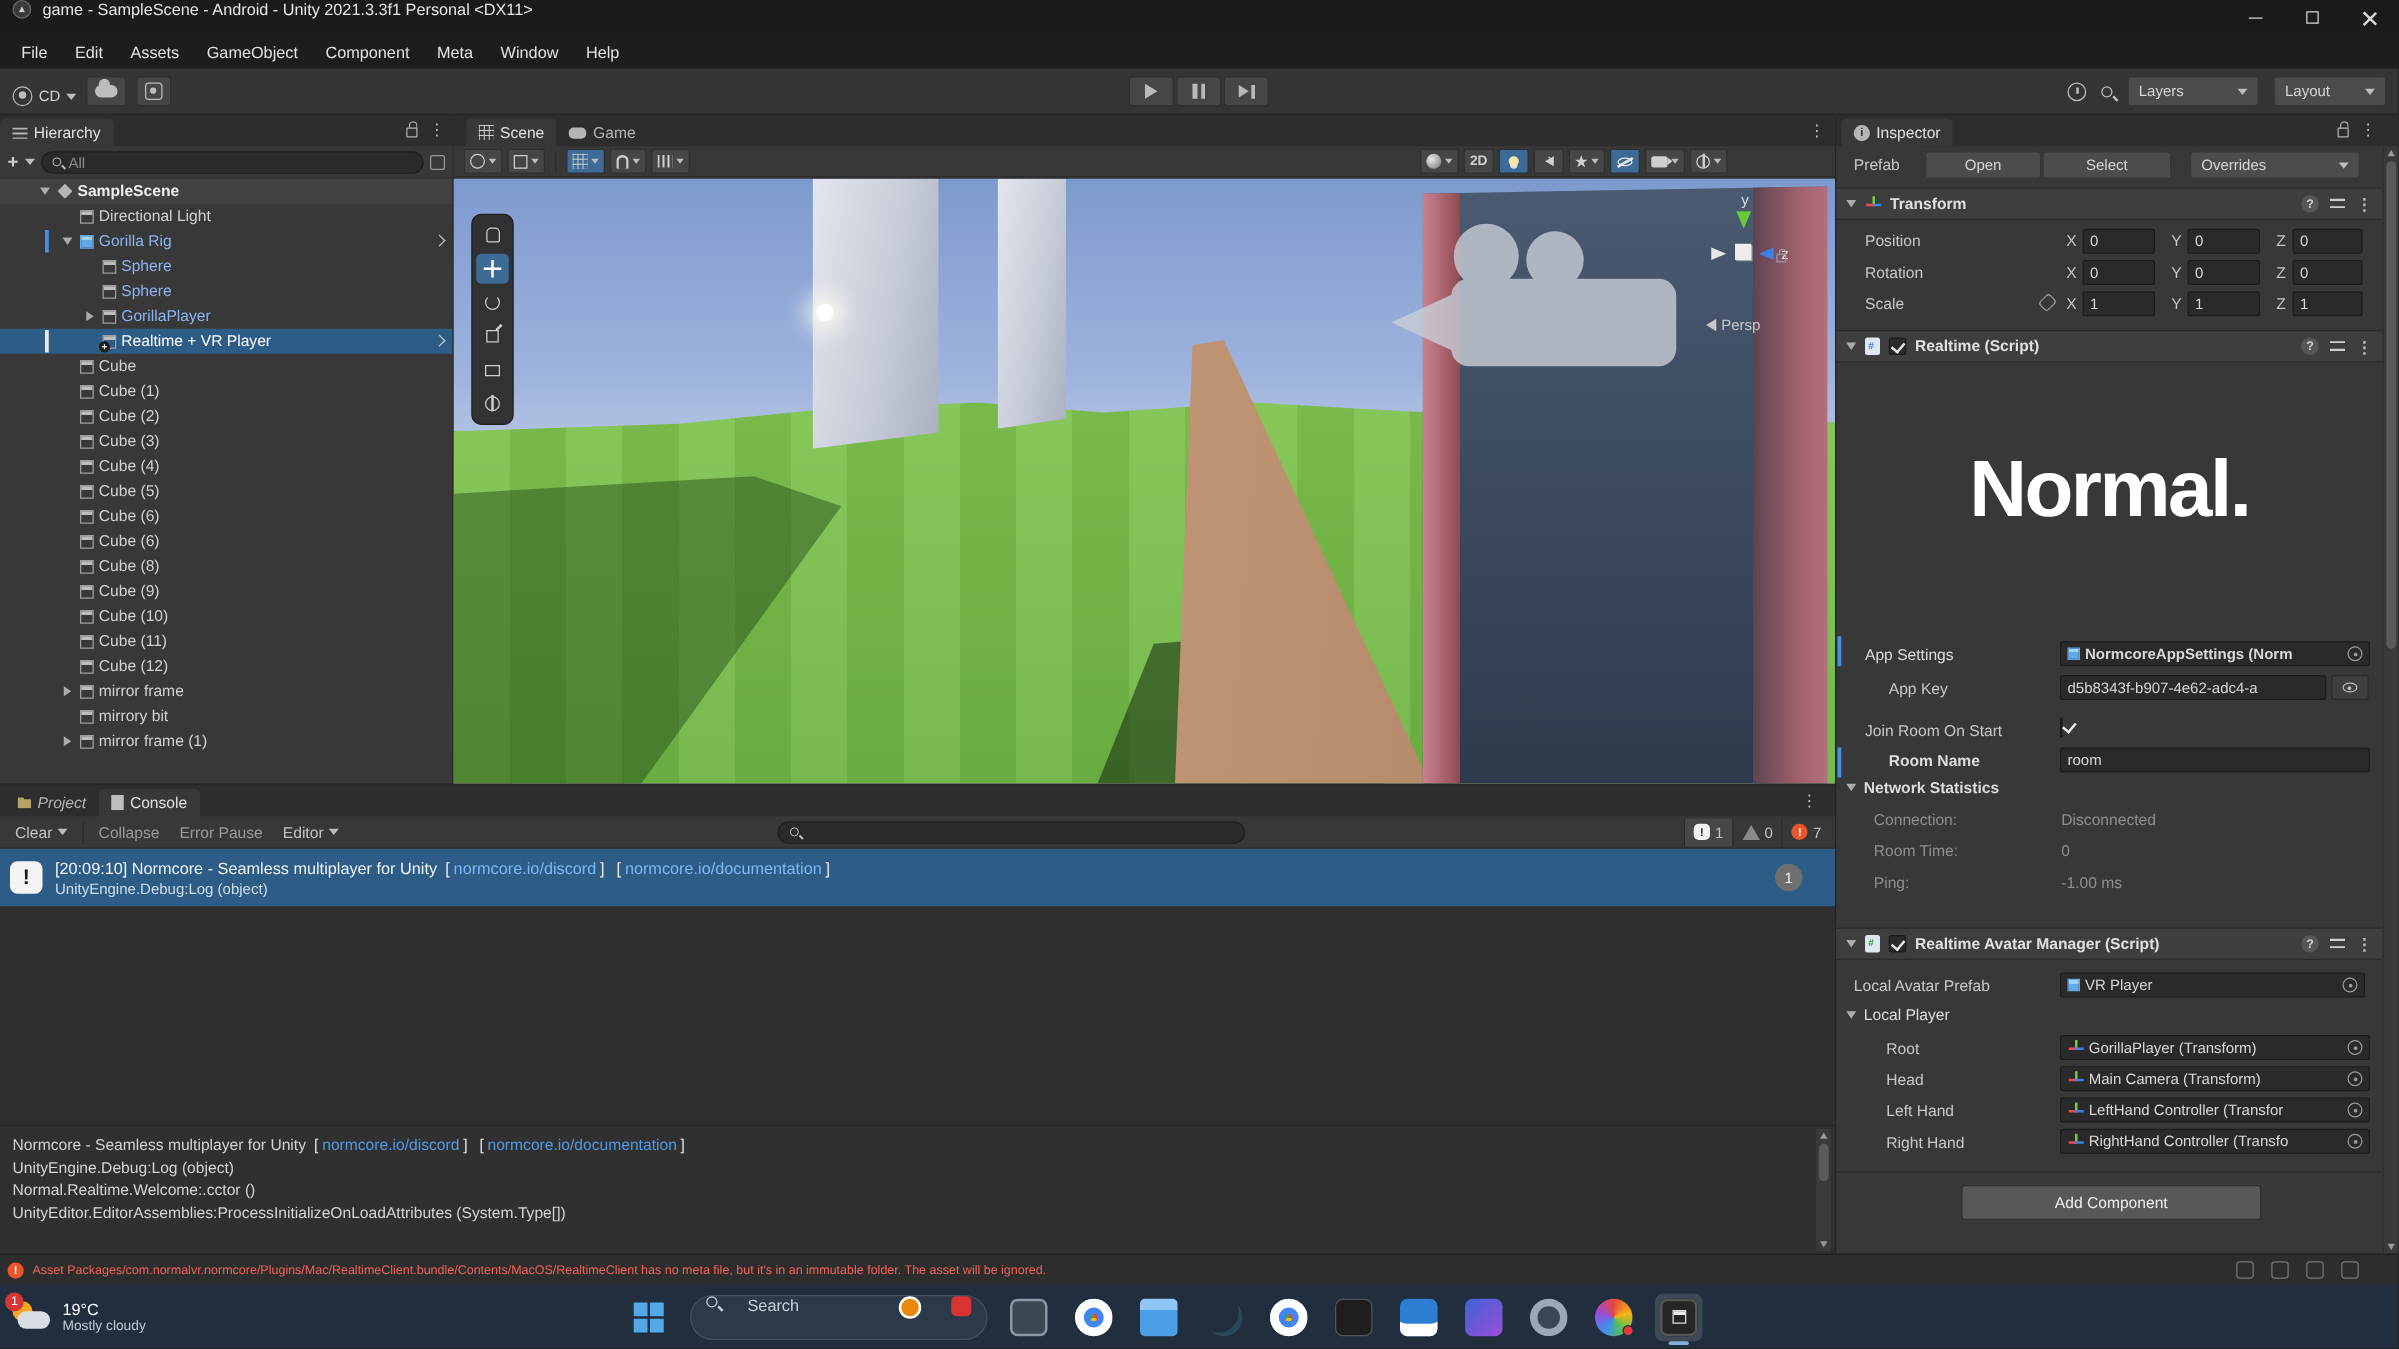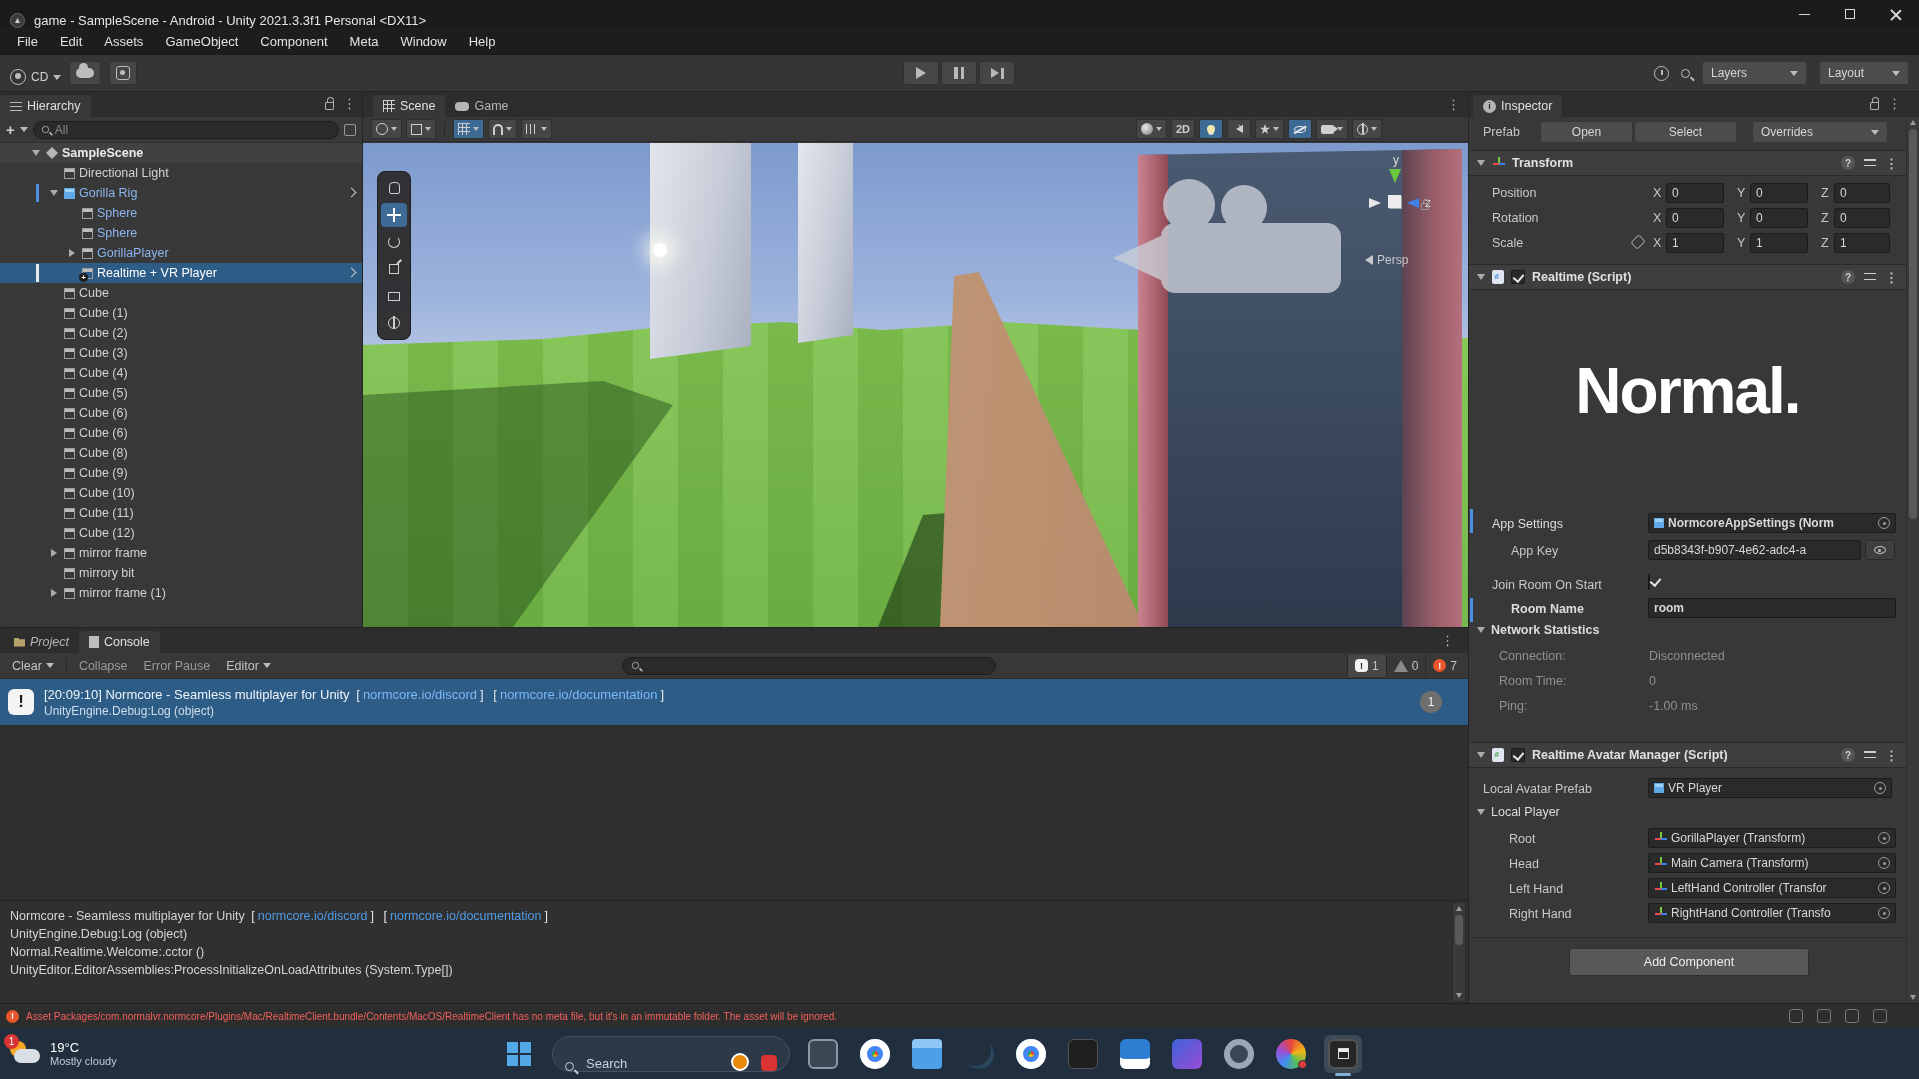--- a/index.html
+++ b/index.html
@@ -2,21 +2,21 @@
 <html><head>
 <meta charset="utf-8">
 <style>
   html,body{margin:0;padding:0;background:#111;}
   *{box-sizing:border-box;font-family:"Liberation Sans",sans-serif;}
   .app{position:relative;width:1919px;height:1079px;background:#282828;color:#d2d2d2;font-size:12px;overflow:hidden;}
   .abs{position:absolute;}
   .flex{display:flex;align-items:center;}
 
   
-  .titlebar{position:absolute;left:0;top:0;width:1919px;height:28px;background:#1b1b1b;display:flex;align-items:flex-end;}
+  .titlebar{position:absolute;left:0;top:0;width:1919px;height:28px;background:#1b1b1b;display:flex;align-items:flex-start;}
   .t-ico{width:15px;height:15px;border-radius:50%;background:#3a3a3a;border:1px solid #666;margin:0 9px 0 10px;position:relative;}
   .t-ico:after{content:"";position:absolute;left:4px;top:4px;width:5px;height:5px;background:#cfcfcf;clip-path:polygon(50% 0,100% 100%,0 100%);}
   .t-title{color:#e6e6e6;font-size:13px;}
   .wctl{margin-left:auto;display:flex;height:28px;}
   .wbtn{width:46px;height:28px;display:flex;align-items:center;justify-content:center;}
   .ic-min{width:11px;height:1px;background:#d8d8d8;}
   .ic-max{width:10px;height:10px;border:1px solid #d8d8d8;}
   .ic-close{position:relative;width:12px;height:12px;}
   .ic-close:before,.ic-close:after{content:"";position:absolute;left:5px;top:0;width:1.5px;height:14px;background:#d8d8d8;}
   .ic-close:before{transform:rotate(45deg);}.ic-close:after{transform:rotate(-45deg);}
@@ -212,21 +212,21 @@
   .weather{display:flex;align-items:center;gap:8px;padding-left:8px;position:relative;}
   .wic{position:relative;width:34px;height:30px;}
   .wic .sunp{position:absolute;left:2px;top:2px;width:16px;height:16px;border-radius:50%;background:#f5a623;}
   .wic .cloudp{position:absolute;left:6px;top:10px;width:26px;height:14px;border-radius:8px;background:#d9dee5;}
   .wbadge{position:absolute;left:-4px;top:-5px;width:15px;height:15px;border-radius:50%;background:#d83434;color:#fff;font-size:10px;display:flex;align-items:center;justify-content:center;z-index:2;}
   .wtemp{color:#fff;font-size:13px;}
   .wdesc{color:#c2cad4;font-size:11px;}
   .tcenter{position:absolute;left:500px;top:0;height:51px;display:flex;align-items:center;gap:14px;}
   .winlogo{width:24px;height:24px;display:grid;grid-template-columns:11px 11px;grid-template-rows:11px 11px;gap:2px;}
   .winlogo i{background:#53a9e8;}
-  .spill{width:238px;height:36px;background:#2c3948;border:1px solid #44525f;border-radius:18px;display:flex;align-items:flex-end;gap:12px;padding:0 12px;}
+  .spill{width:238px;height:36px;background:#2c3948;border:1px solid #44525f;border-radius:18px;display:flex;align-items:flex-start;gap:24px;padding:0 12px;}
   .spill .mag{border-color:#c9d3dc;}.spill .mag:after{background:#c9d3dc;}
   .stxt{color:#c9d3dc;font-size:13px;}
   .sclock{margin-left:auto;width:18px;height:18px;border-radius:50%;background:#e8890c;border:2px solid #fff;}
   .sred{width:16px;height:16px;border-radius:4px;background:#d83434;}
   .tbico{width:38px;height:38px;border-radius:6px;display:flex;align-items:center;justify-content:center;position:relative;}
   .tbico.active{background:rgba(255,255,255,.13);}
   .tbico.active:after{content:"";position:absolute;left:11px;bottom:-3px;width:16px;height:3px;border-radius:2px;background:#85aed6;}
   .appic{width:30px;height:30px;border-radius:6px;}
   .circ{border-radius:50% !important;}
   .reddot{position:absolute;right:3px;bottom:4px;width:9px;height:9px;border-radius:50%;background:#e23b3b;border:1.5px solid #202e3e;}
@@ -700,21 +700,21 @@
       </div>
     <div class="eyebtn" style="left:396px;top:448px;">
         <span class="eye2"></span>
       </div>
 
     <span class="irow-lbl" style="left:23px;top:486px;">Join Room On Start</span>
     <span class="chk on abs" style="left:179px;top:483px;"></span>
     <span class="bluebar" style="top:506px;"></span>
     <span class="irow-lbl" style="left:42px;top:510px;font-weight:bold;color:#dcdcdc;">Room Name</span>
     <div class="ifield" style="left:179px;top:506px;width:248px;">
-        <span style="font-weight:bold;">room</span>
+        <span style="font-weight:normal;">room</span>
       </div>
 
     <div class="fold" style="left:8px;top:531px;">
       <span class="tri-d"></span>
       <span>Network Statistics</span>
     </div>
     <span class="irow-lbl gray" style="left:30px;top:557px;">Connection:</span>
     <span class="irow-lbl gray" style="left:180px;top:557px;">Disconnected</span>
     <span class="irow-lbl gray" style="left:30px;top:582px;">Room Time:</span>
     <span class="irow-lbl gray" style="left:180px;top:582px;">0</span>

